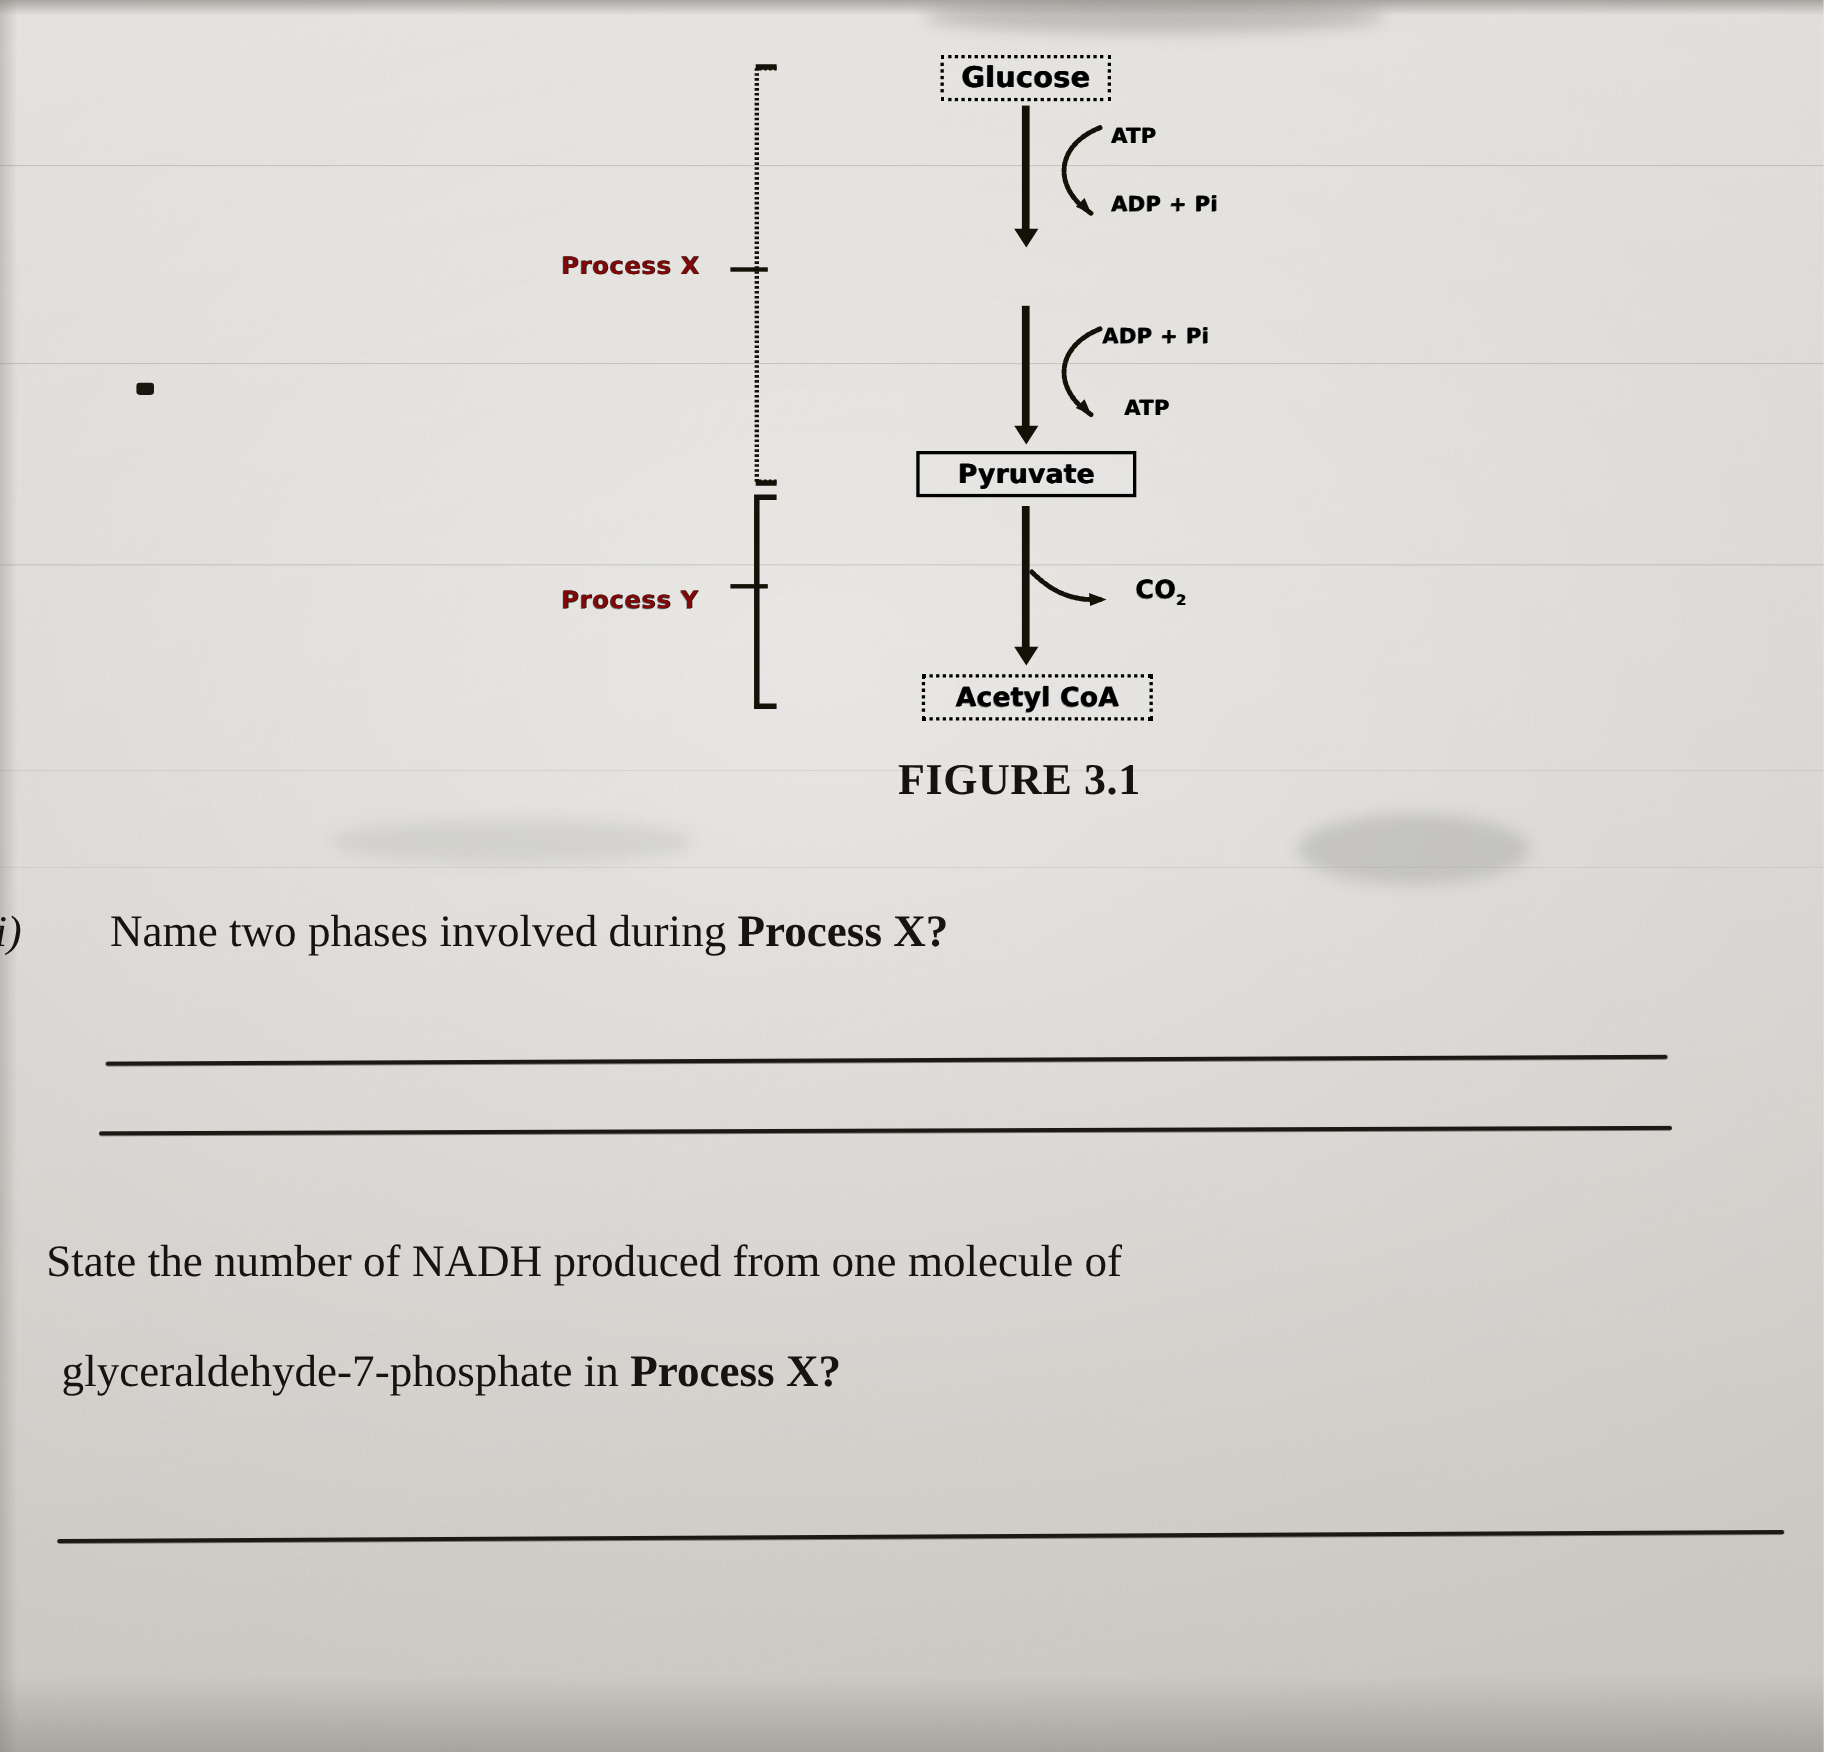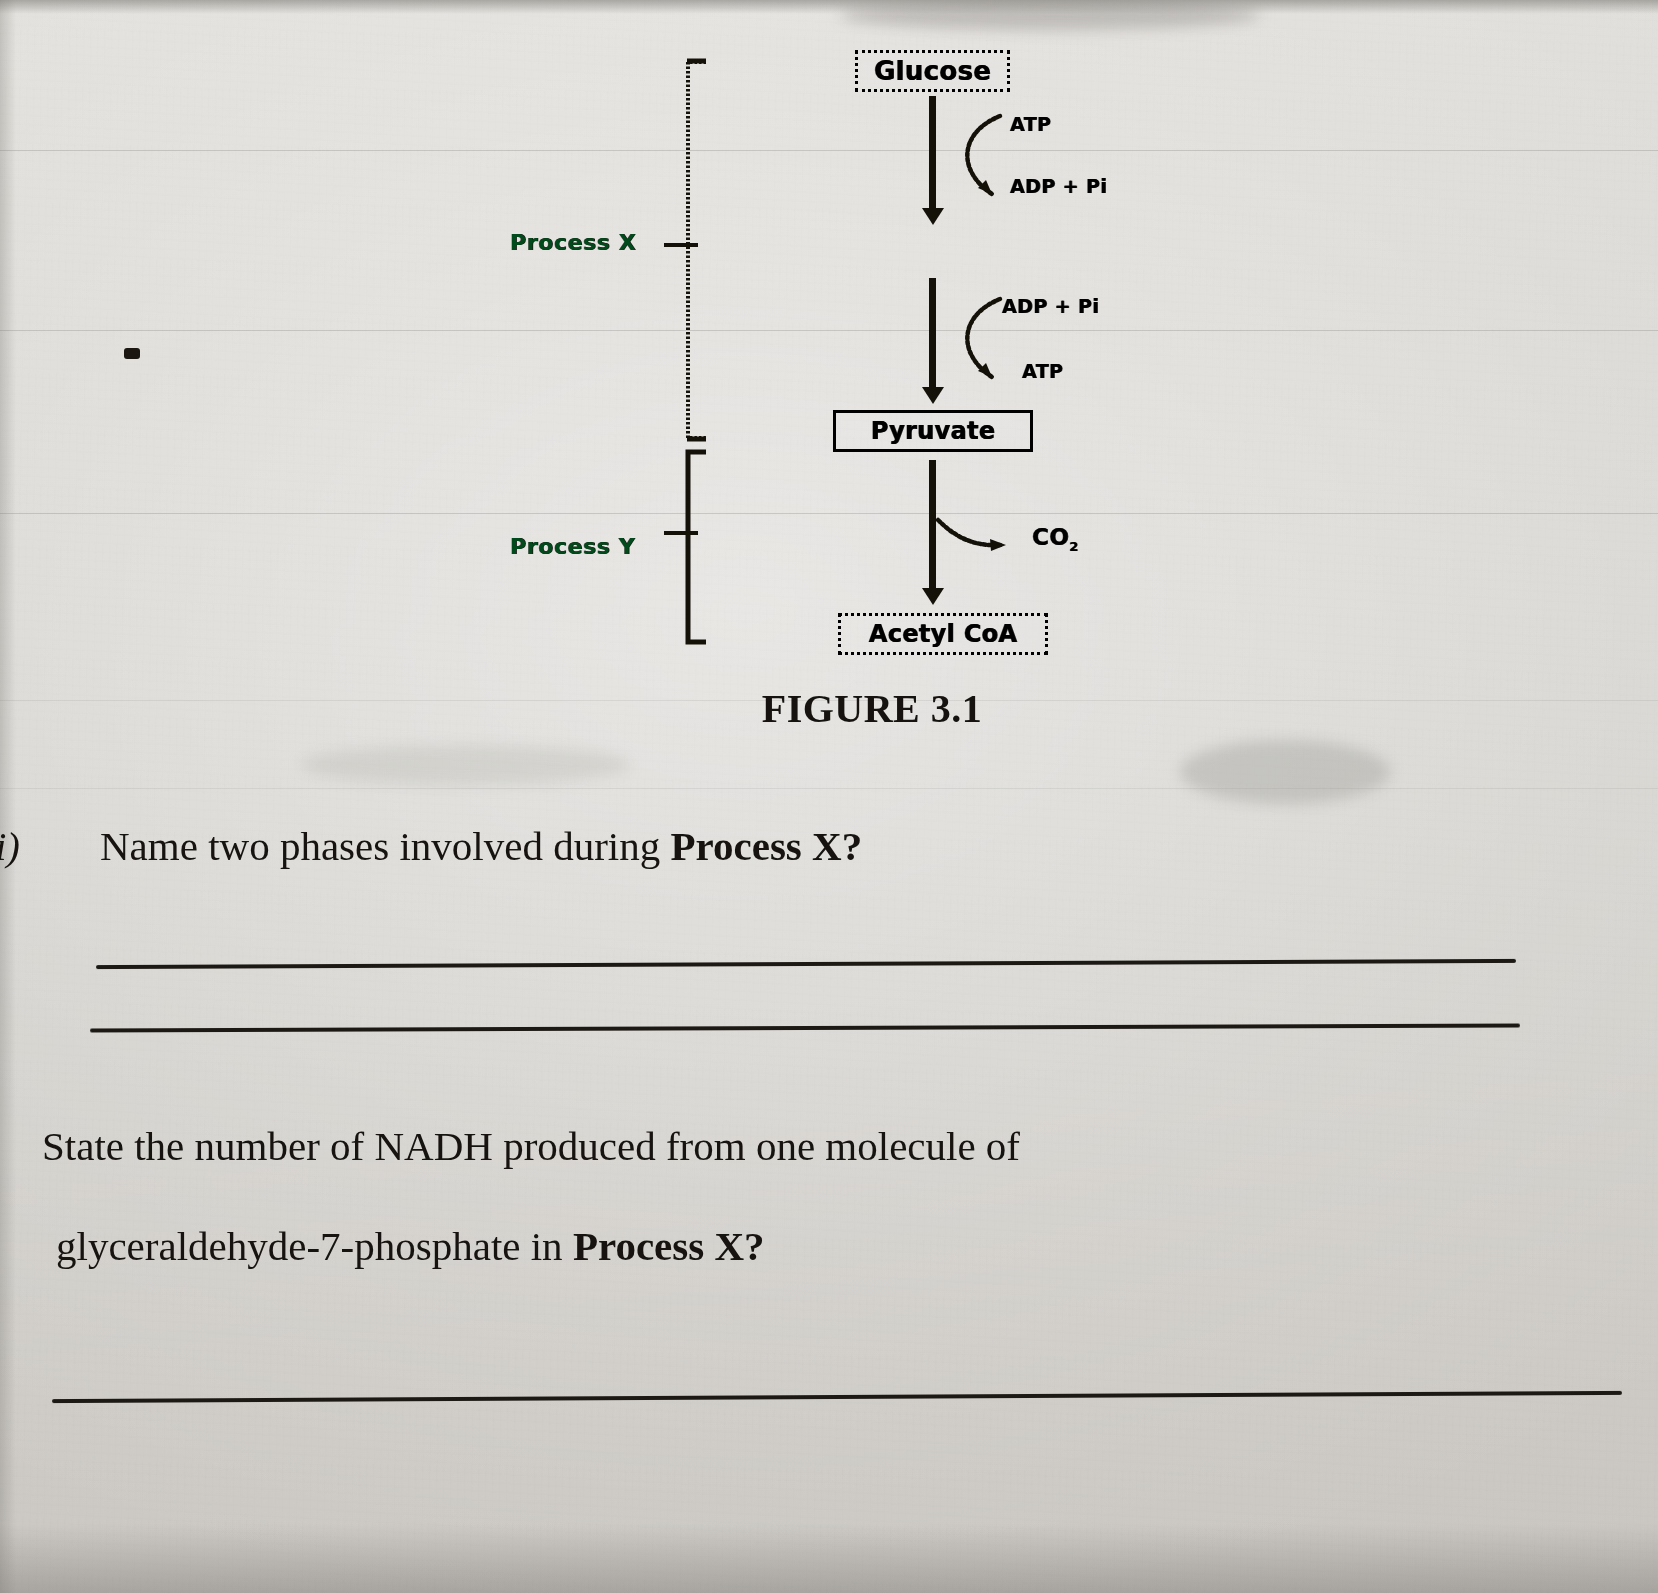--- a/index.html
+++ b/index.html
@@ -119,21 +119,21 @@
     letter-spacing: .4px;
     text-shadow: 0.6px 0 0 rgba(10,8,5,0.8), -0.5px 0.4px 0 rgba(10,8,5,0.45);
     filter: blur(0.3px) contrast(1.2);
   }
   .rxlabel sub { font-size: 13px; }
   .proclabel {
     position: absolute;
     font-family: "DejaVu Sans", sans-serif;
     font-weight: bold;
     font-size: 22px;
-    color: #14532d;
+    color: #7f1d1d;
     white-space: nowrap;
     letter-spacing: .6px;
     text-shadow: 0.7px 0 0 rgba(10,8,5,0.85), -0.5px 0.4px 0 rgba(10,8,5,0.5);
     filter: blur(0.3px) contrast(1.2);
   }
   .bracket { position: absolute; }
   .tick {
     position: absolute;
     height: 4px;
     background: #141109;
@@ -145,21 +145,21 @@
     background: #1b1710;
     border-radius: 3px;
     filter: blur(0.7px);
   }
 
   #fig-caption {
     position: absolute;
     left: 707px;
     top: 685px;
     width: 330px;
-    text-align: center;
+    text-align: right;
     font-family: "Liberation Serif", serif;
     font-weight: bold;
     font-size: 40px;
     letter-spacing: .5px;
     color: #151210;
     filter: blur(0.2px);
   }
 
   
   .q-row {

